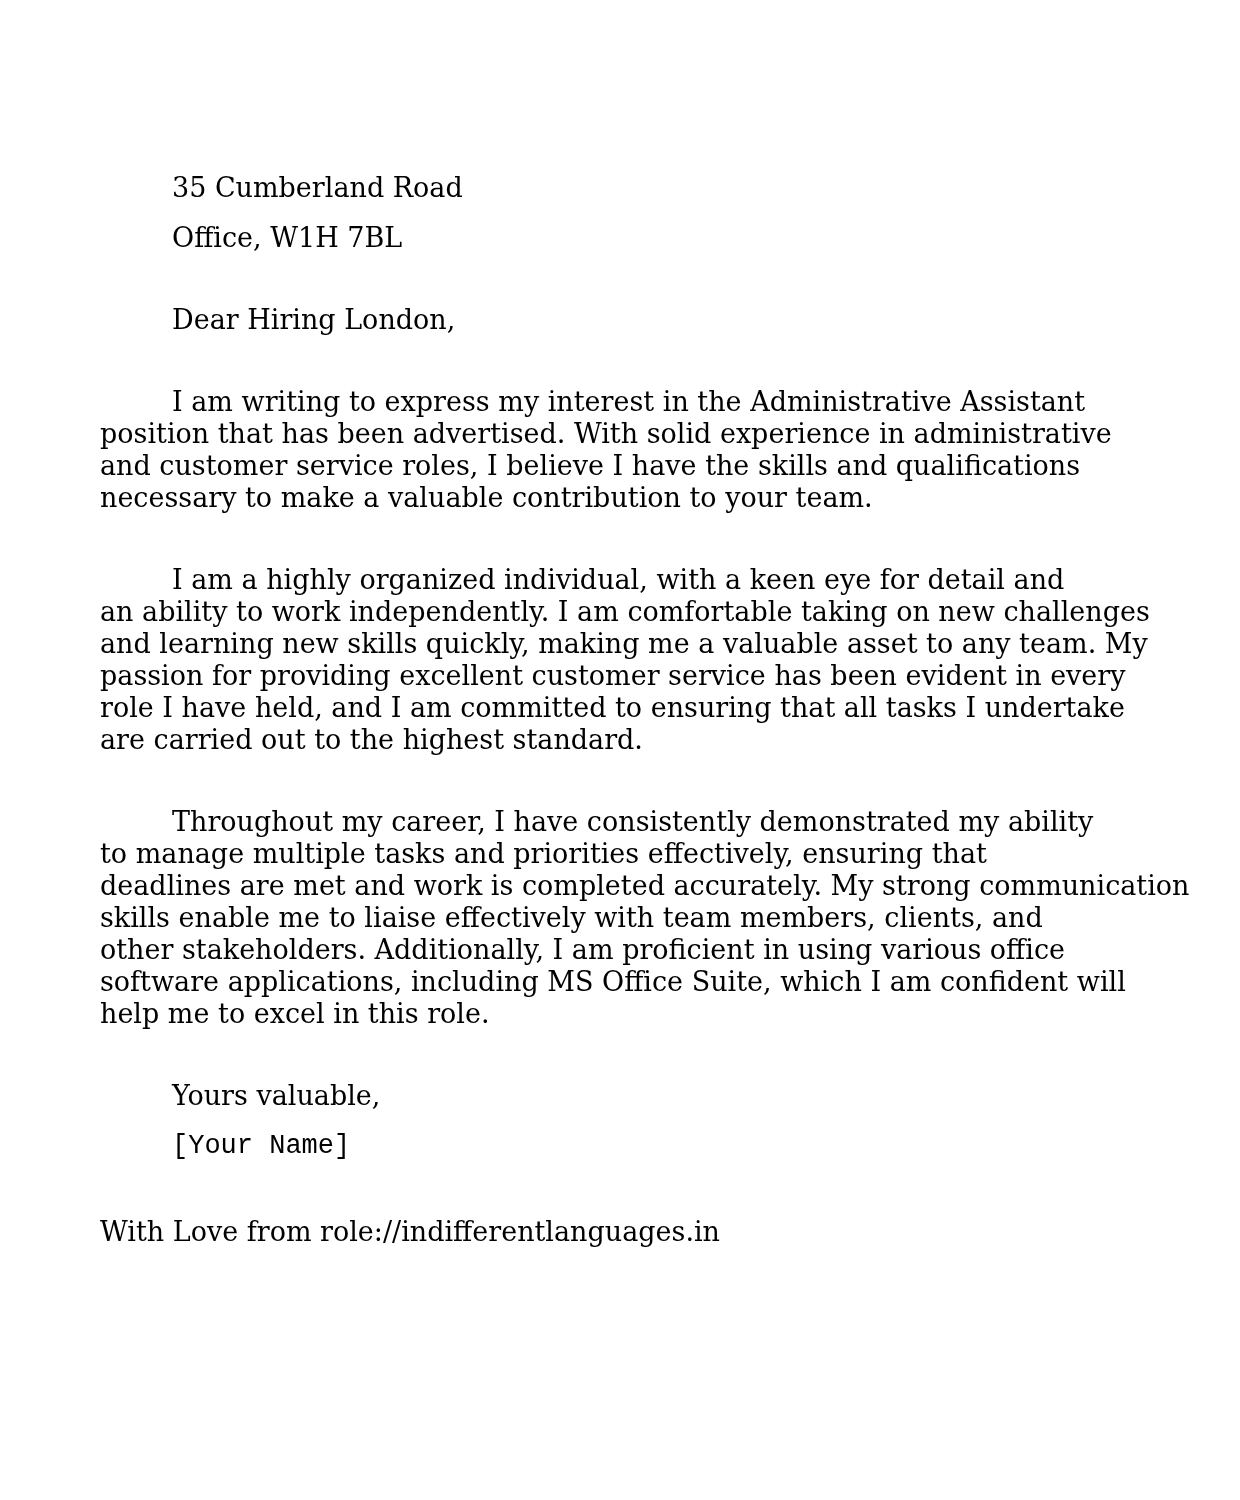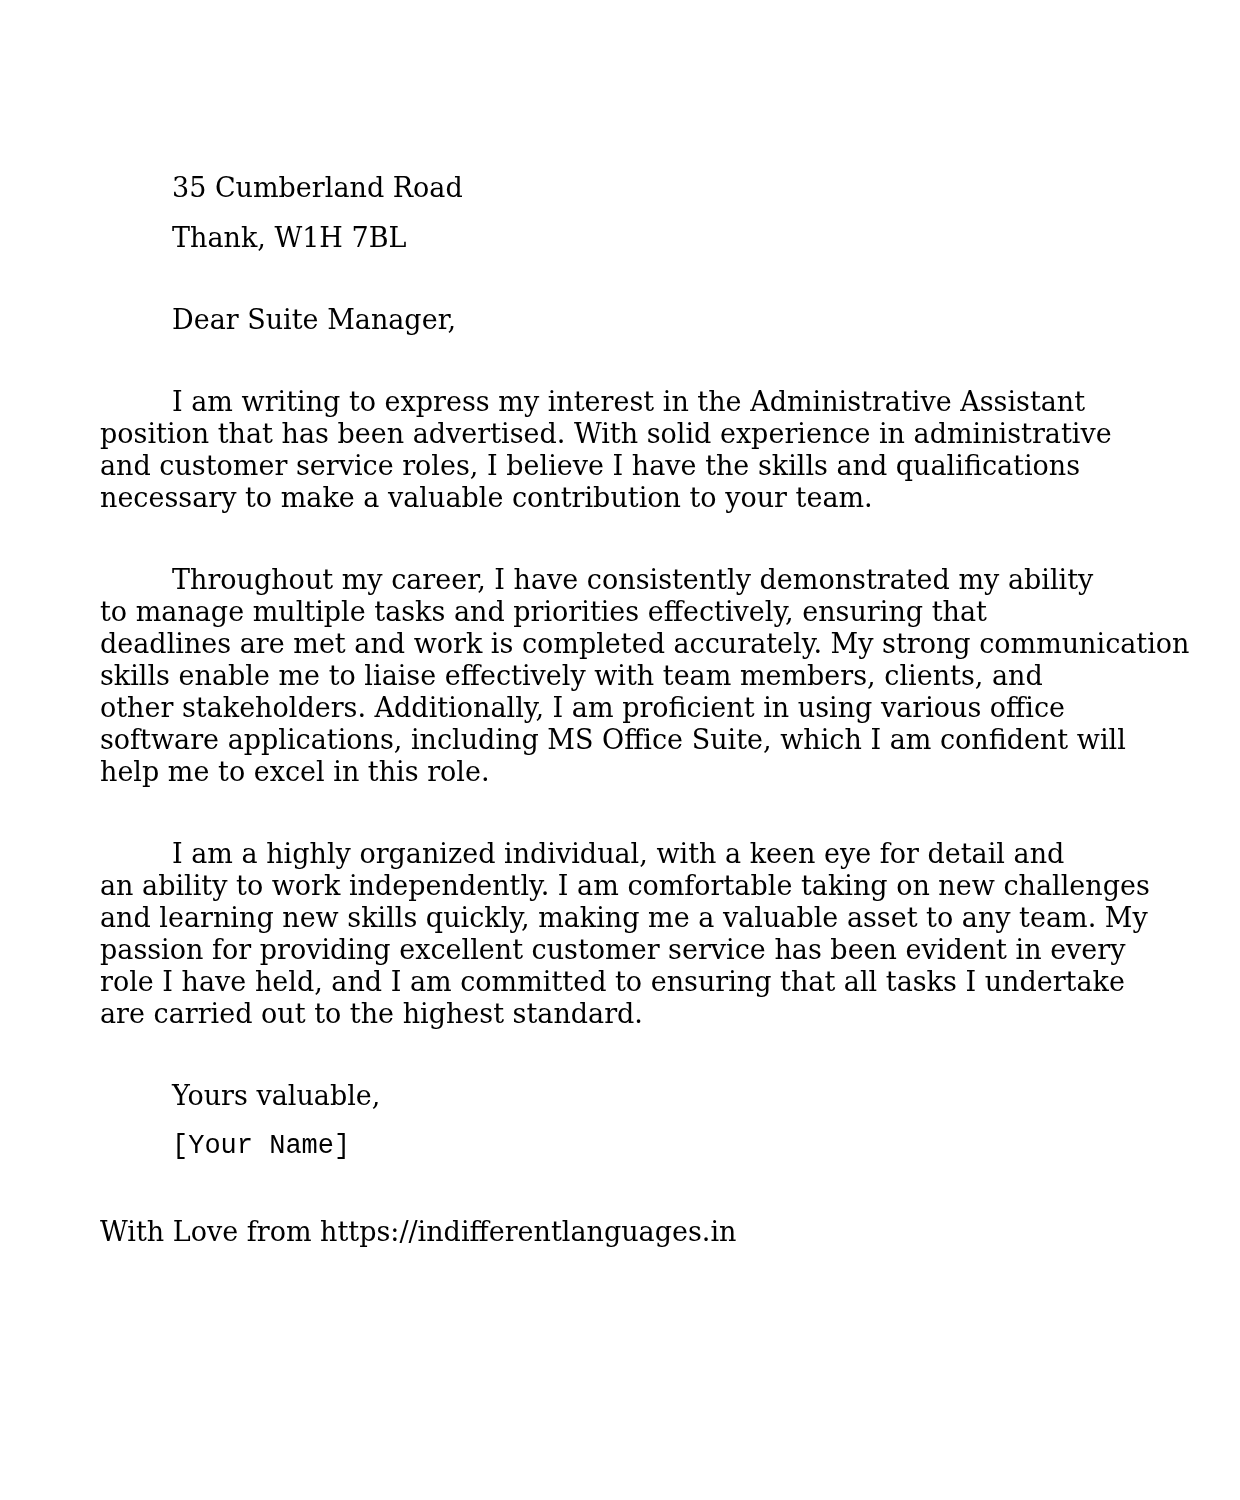--- a/index.html
+++ b/index.html
@@ -34,45 +34,45 @@
   .mb-50 { margin-bottom: 50px; }
   .mb-54 { margin-bottom: 54px; font-family: Liberation Mono, monospace; }
 </style>
 </head>
 <body>
 
 <div class="page">
 
   <p class="para mb-18">35 Cumberland Road</p>
 
-  <p class="para mb-50">Thank, W1H 7BL</p>
+  <p class="para mb-50">Office, W1H 7BL</p>
 
 
-  <p class="para mb-50">Dear Suite Manager,</p>
+  <p class="para mb-50">Dear Hiring London,</p>
 
   <p class="para mb-50">I am writing to express my interest in the Administrative Assistant
 position that has been advertised. With solid experience in administrative
 and customer service roles, I believe I have the skills and qualifications
 necessary to make a valuable contribution to your team.</p>
+
+  <p class="para mb-50">I am a highly organized individual, with a keen eye for detail and
+an ability to work independently. I am comfortable taking on new challenges
+and learning new skills quickly, making me a valuable asset to any team. My
+passion for providing excellent customer service has been evident in every
+role I have held, and I am committed to ensuring that all tasks I undertake
+are carried out to the highest standard.</p>
 
   <p class="para mb-50">Throughout my career, I have consistently demonstrated my ability
 to manage multiple tasks and priorities effectively, ensuring that
 deadlines are met and work is completed accurately. My strong communication
 skills enable me to liaise effectively with team members, clients, and
 other stakeholders. Additionally, I am proficient in using various office
 software applications, including MS Office Suite, which I am confident will
 help me to excel in this role.</p>
 
-  <p class="para mb-50">I am a highly organized individual, with a keen eye for detail and
-an ability to work independently. I am comfortable taking on new challenges
-and learning new skills quickly, making me a valuable asset to any team. My
-passion for providing excellent customer service has been evident in every
-role I have held, and I am committed to ensuring that all tasks I undertake
-are carried out to the highest standard.</p>
-
 
   <p class="para mb-18">Yours valuable,</p>
 
   <p class="para mb-54">[Your Name]</p>
 
-  <p class="para no-indent">With Love from https://indifferentlanguages.in</p>
+  <p class="para no-indent">With Love from role://indifferentlanguages.in</p>
 
 </div>
 
 </body></html>

